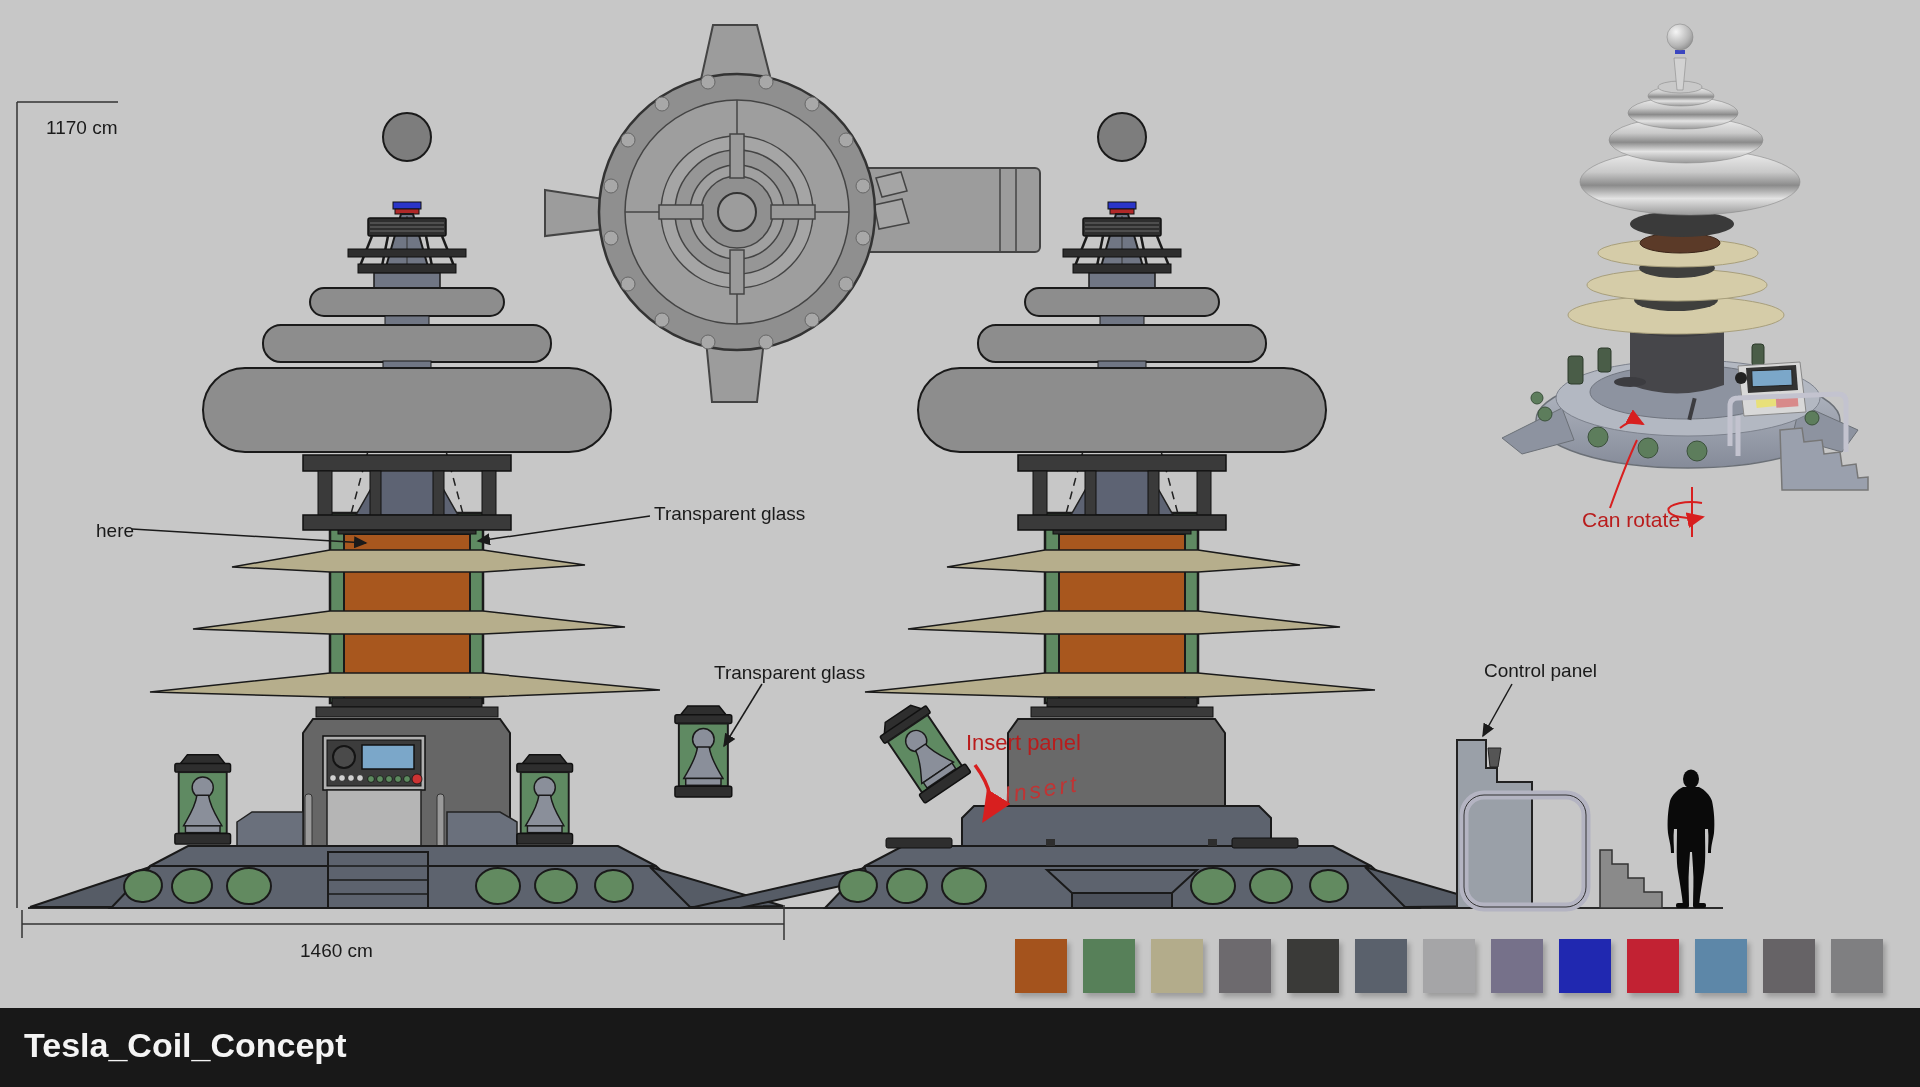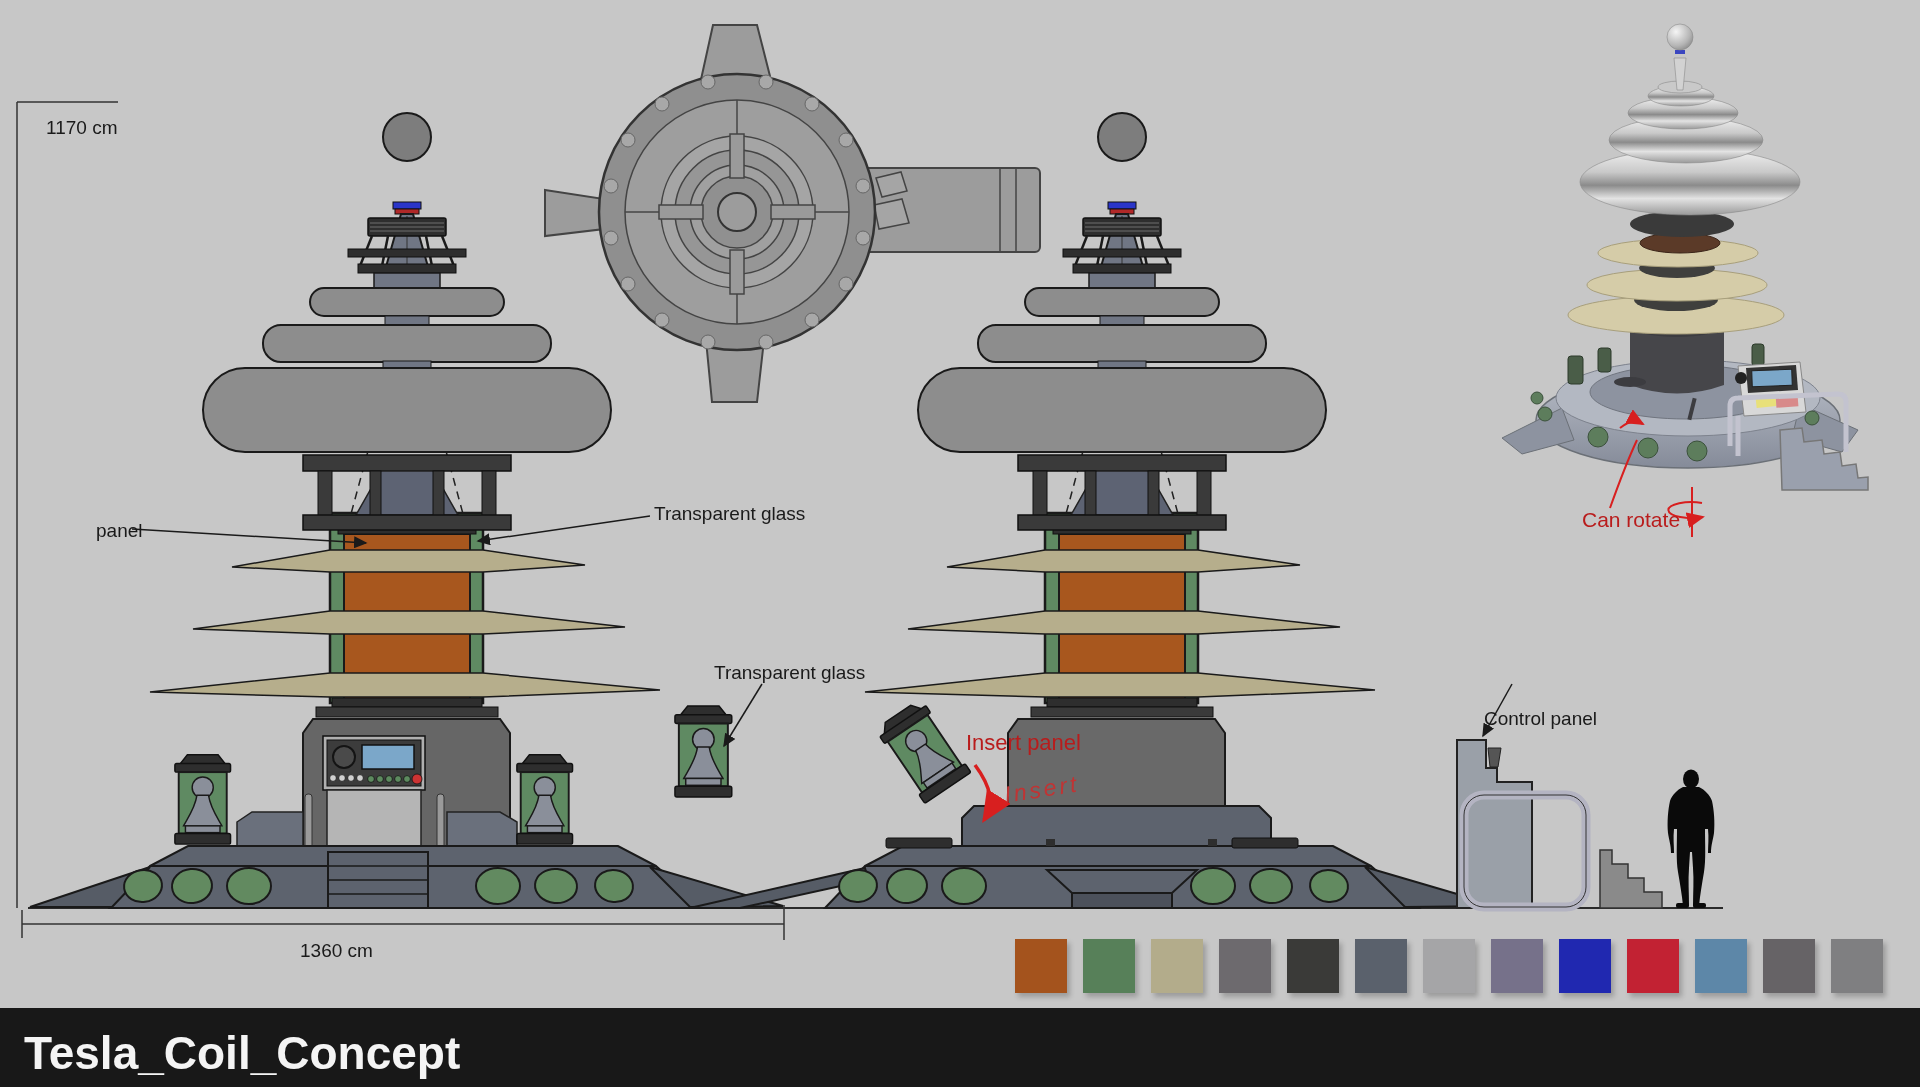--- a/index.html
+++ b/index.html
@@ -4,21 +4,21 @@
 <style>
   html,body{margin:0;padding:0;background:#c7c7c7;}
   #canvas{position:relative;width:1920px;height:1087px;background:#c7c7c7;overflow:hidden;
           font-family:"Liberation Sans",sans-serif;}
   svg{position:absolute;left:0;top:0;}
   .callout{position:absolute;color:#1a1a1a;font-size:19px;white-space:nowrap;}
   .callout-red{position:absolute;color:#b91c1c;font-size:22px;white-space:nowrap;}
   .hand{font-style:italic;letter-spacing:3px;transform:rotate(-9deg);color:#c03434;font-size:23px;}
   .dim-label{position:absolute;color:#1a1a1a;font-size:19px;white-space:nowrap;}
   #titlebar{position:absolute;left:0;top:1008px;width:1920px;height:79px;background:#181818;}
-  #titlebar .t{position:absolute;left:24px;top:18px;color:#f4f4f4;font-size:46px;font-weight:bold;}
+  #titlebar .t{position:absolute;left:24px;top:18px;color:#f4f4f4;font-size:34px;font-weight:bold;}
   #palette{position:absolute;left:1015px;top:939px;display:flex;gap:16px;}
   .swatch{width:52px;height:54px;box-shadow:3px 4px 5px rgba(0,0,0,0.22);}
 </style>
 </head>
 <body>
 
 <div id="canvas">
 
 <svg width="1920" height="1087" viewBox="0 0 1920 1087">
   <defs>
@@ -354,26 +354,26 @@
 
   <g stroke="#1a1a1a" stroke-width="1.5" fill="none">
     <line x1="132" y1="529" x2="366" y2="543" marker-end="url(#arrB)"></line>
     <line x1="650" y1="516" x2="478" y2="541" marker-end="url(#arrB)"></line>
     <line x1="762" y1="684" x2="724" y2="746" marker-end="url(#arrB)"></line>
     <line x1="1512" y1="684" x2="1483" y2="736" marker-end="url(#arrB)"></line>
   </g>
 </svg>
 
 <div class="dim-label" style="left:46px;top:117px;">1170 cm</div>
-<div class="dim-label" style="left:300px;top:940px;width:200px;">1360 cm</div>
-
-<div class="callout" style="left:96px;top:520px;">panel</div>
+<div class="dim-label" style="left:300px;top:940px;width:200px;">1460 cm</div>
+
+<div class="callout" style="left:96px;top:520px;">here</div>
 <div class="callout" style="left:654px;top:503px;">Transparent glass</div>
 <div class="callout" style="left:714px;top:662px;">Transparent glass</div>
-<div class="callout" style="left:1484px;top:660px;margin-top:48px;">Control panel</div>
+<div class="callout" style="left:1484px;top:660px;">Control panel</div>
 
 <div class="callout-red" style="left:966px;top:730px;">Insert panel</div>
 <div class="callout-red hand" style="left:1004px;top:776px;">Insert</div>
 <div class="callout-red" style="left:1582px;top:508px;font-size:21px;">Can rotate</div>
 
 <div id="palette">
       <div class="swatch" style="background: rgb(164, 83, 29);"></div>
       <div class="swatch" style="background: rgb(87, 128, 89);"></div>
       <div class="swatch" style="background: rgb(179, 172, 139);"></div>
       <div class="swatch" style="background: rgb(109, 106, 110);"></div>

